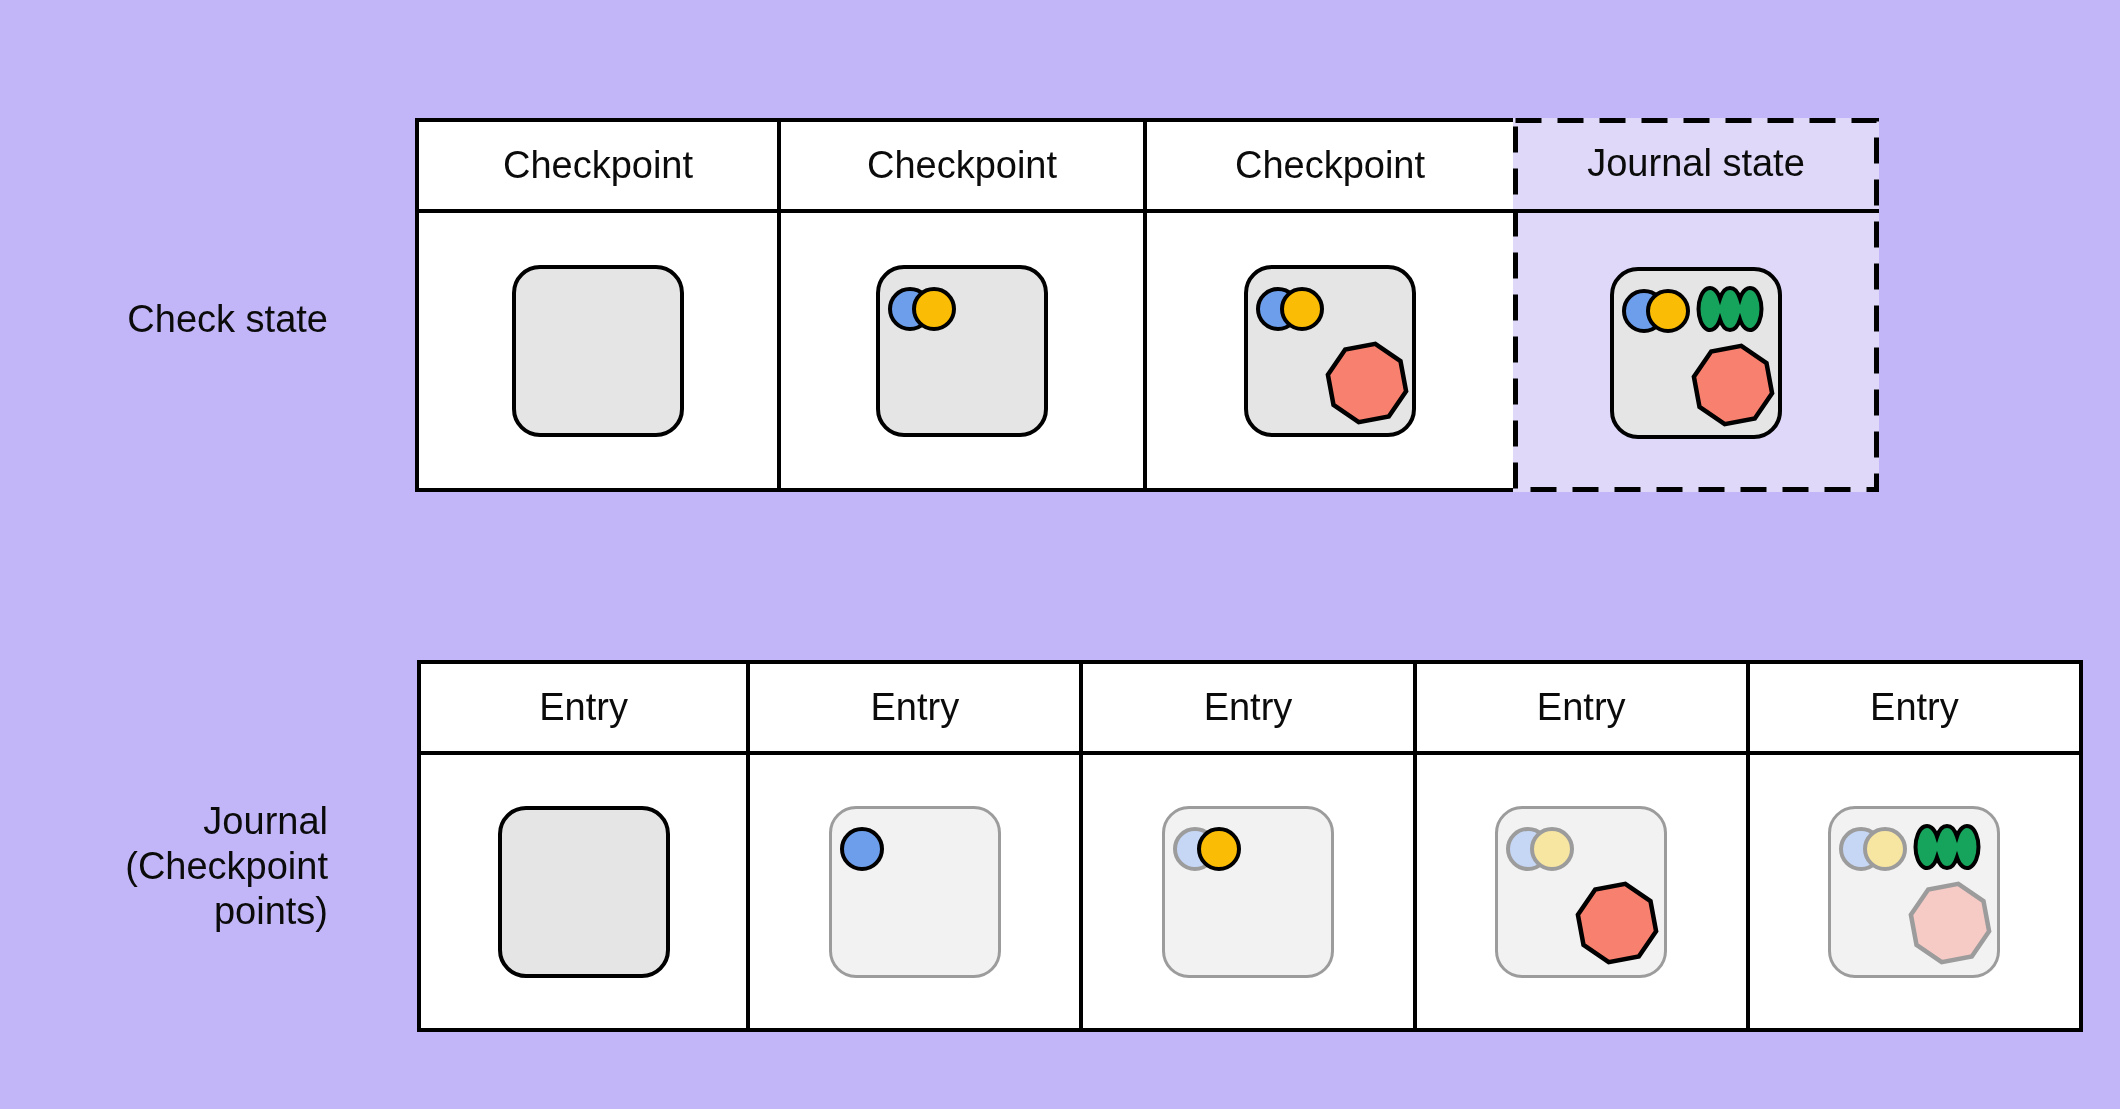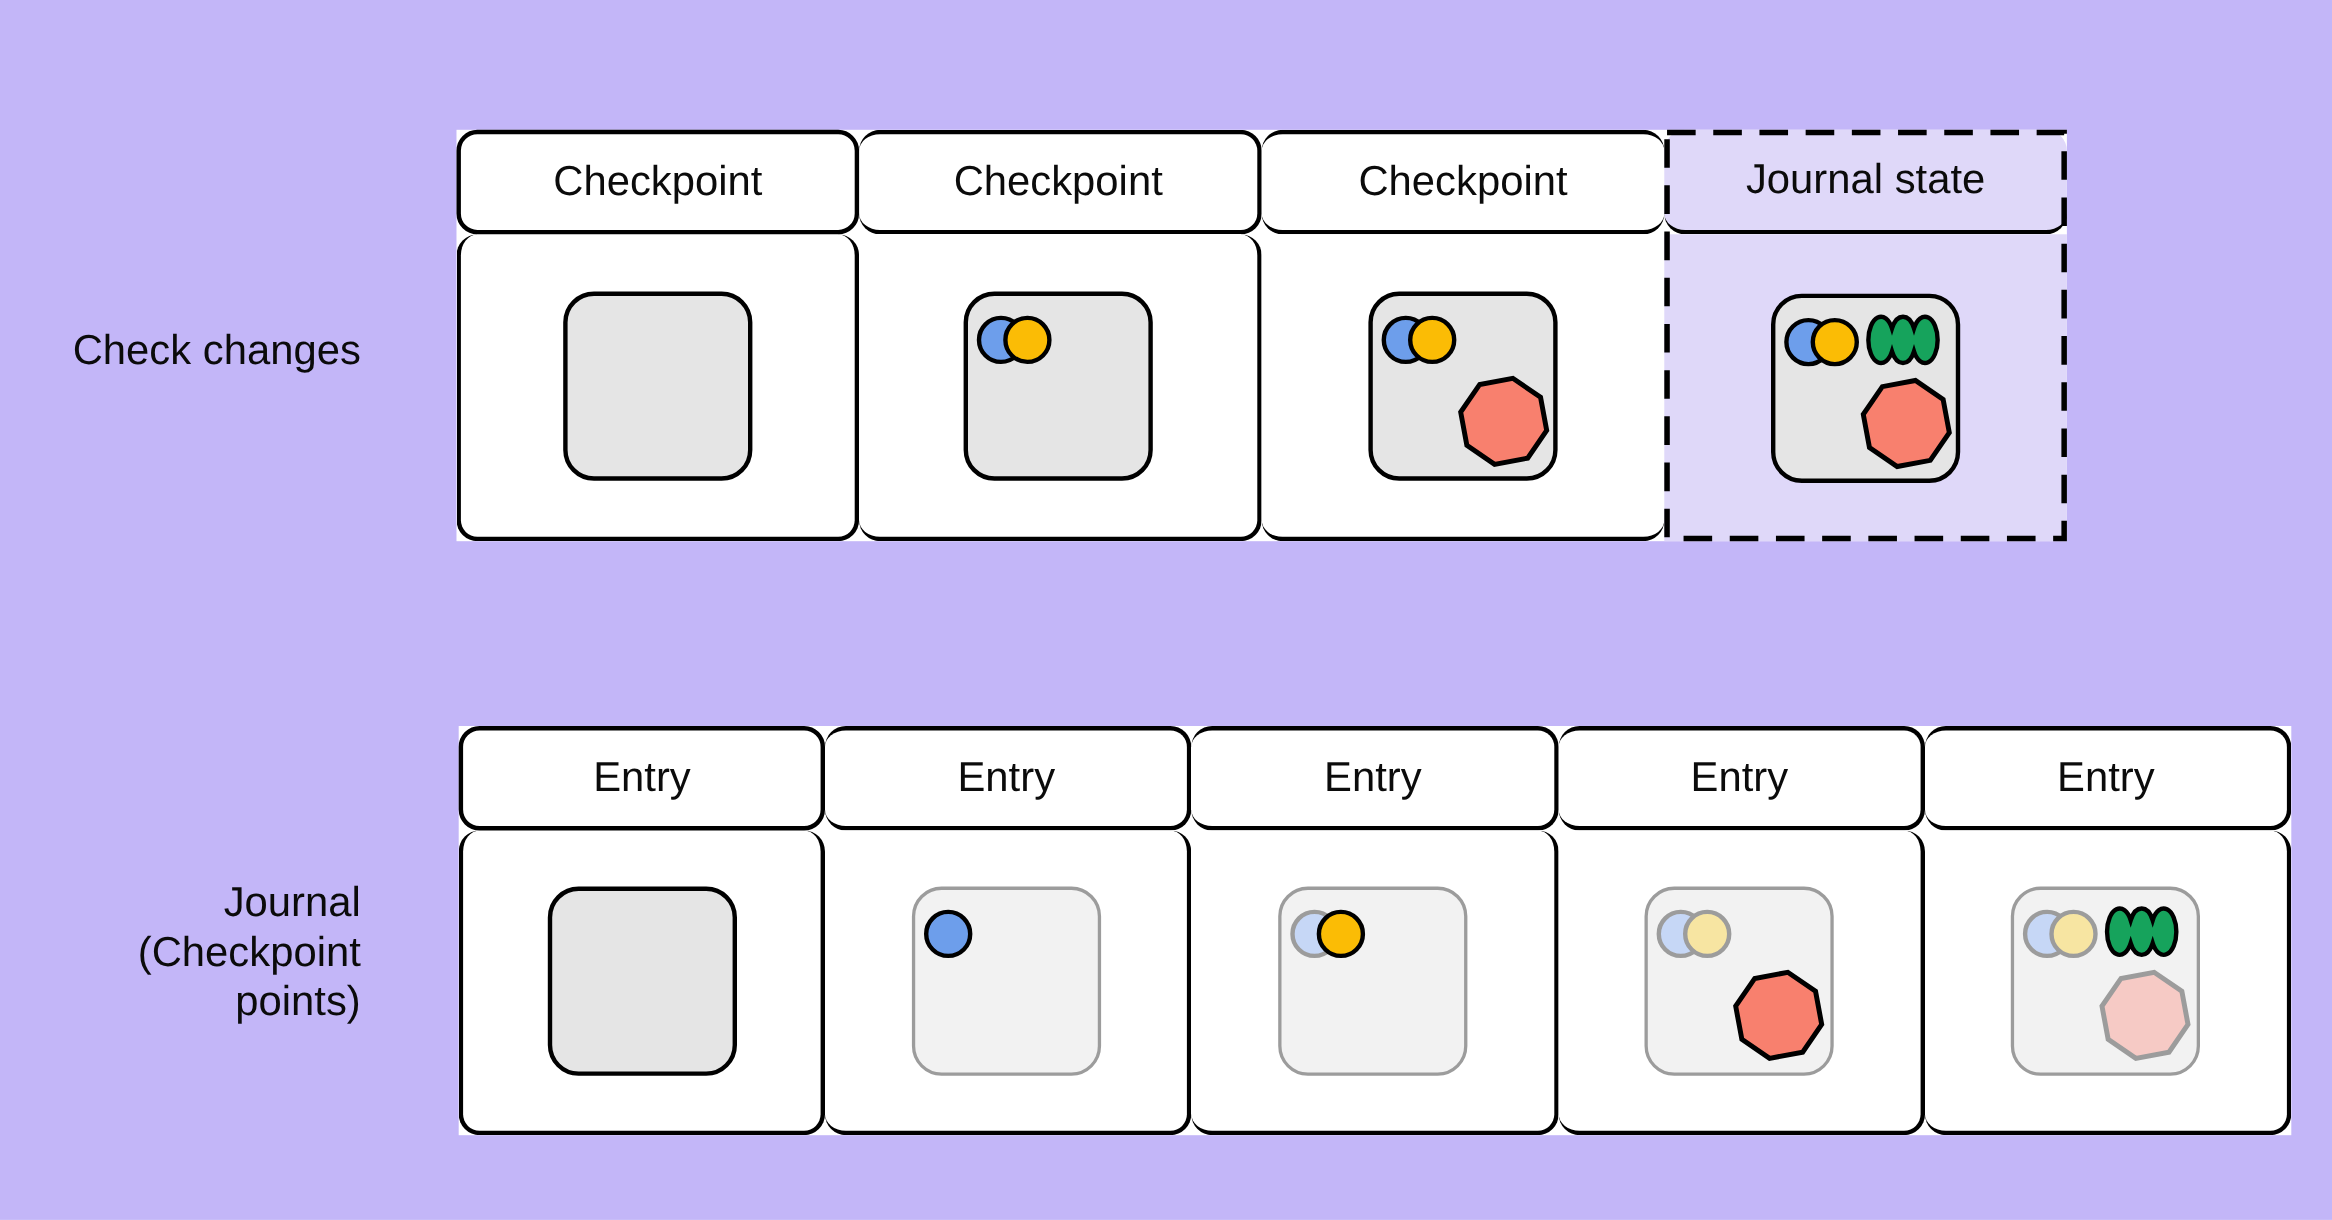--- a/index.html
+++ b/index.html
@@ -33,21 +33,21 @@
   .dtable.bottom{
     left:417px; top:660px; width:1666px; height:372px;
     grid-template-columns:repeat(5,1fr); grid-template-rows:95px 1fr;
   }
   .cell{
     display:flex; align-items:center; justify-content:center;
     box-sizing:border-box; min-width:0; min-height:0;
   }
   .cell.head{ font-size:38px; }
   .bl{border-left:4px solid var(--line);} .br{border-right:4px solid var(--line);}
-  .bt{border-top:4px solid var(--line);}  .bb{border-bottom:4px solid var(--line);border-radius:19px;}
+  .bt{border-top:4px solid var(--line);}  .bb{border-bottom:4px solid var(--line);}
   .purple{ background:var(--current_state_bg); }
   .dash-overlay{
     position:absolute; top:0; right:0; width:366px; height:374px;
     pointer-events:none; overflow:visible;
   }
   
   .card{
     position:relative; width:164px; height:164px; border:4px solid var(--line);
     border-radius:28px; background:var(--checkpoint_card_fill); flex:none;
   }
@@ -67,21 +67,21 @@
   .circle.faded-blue{ background:var(--faded_blue); border-color:var(--faded_border); }
   .circle.faded-yellow{ background:var(--faded_yellow); border-color:var(--faded_border); }
   .blob{ position:absolute; left:83px; top:15px; width:66px; height:46px; overflow:visible; }
   .oct{ position:absolute; left:77px; top:72px; width:84px; height:84px; overflow:visible; }
 </style>
 </head>
 <body>
 
 <div class="canvas">
 
-  <div class="row-label top">Check changes</div>
+  <div class="row-label top">Check state</div>
   <div class="row-label bottom">
     <div>Journal</div>
     <div>(Checkpoint</div>
     <div>points)</div>
   </div>
 
   <div class="dtable top">
     <div class="cell head bl bt br bb">Checkpoint</div>
     <div class="cell head bt br bb">Checkpoint</div>
     <div class="cell head bt bb">Checkpoint</div>

